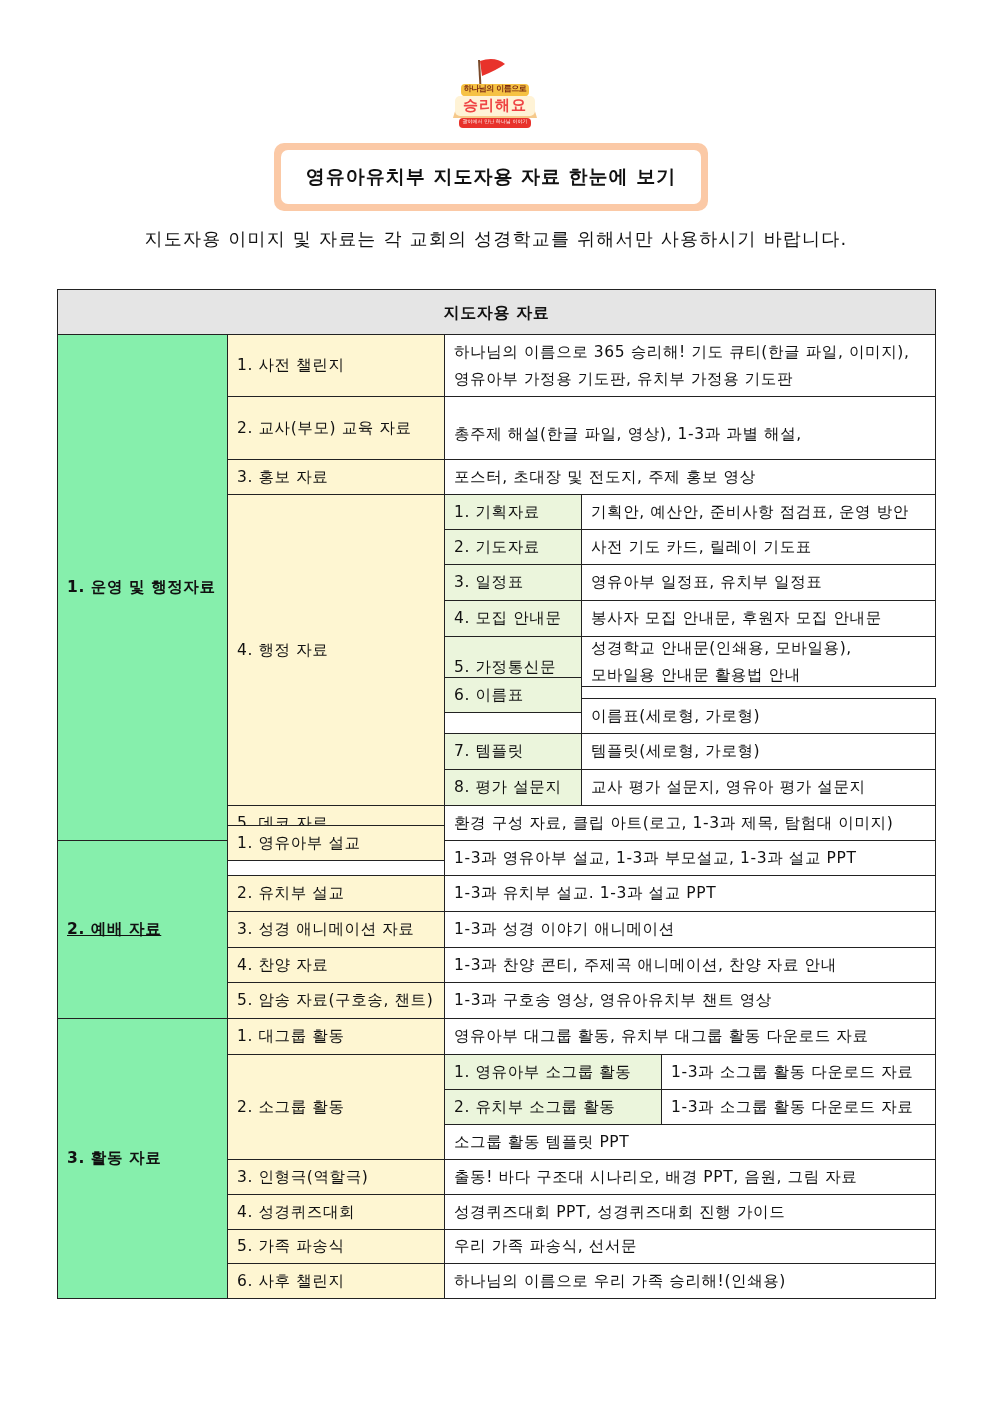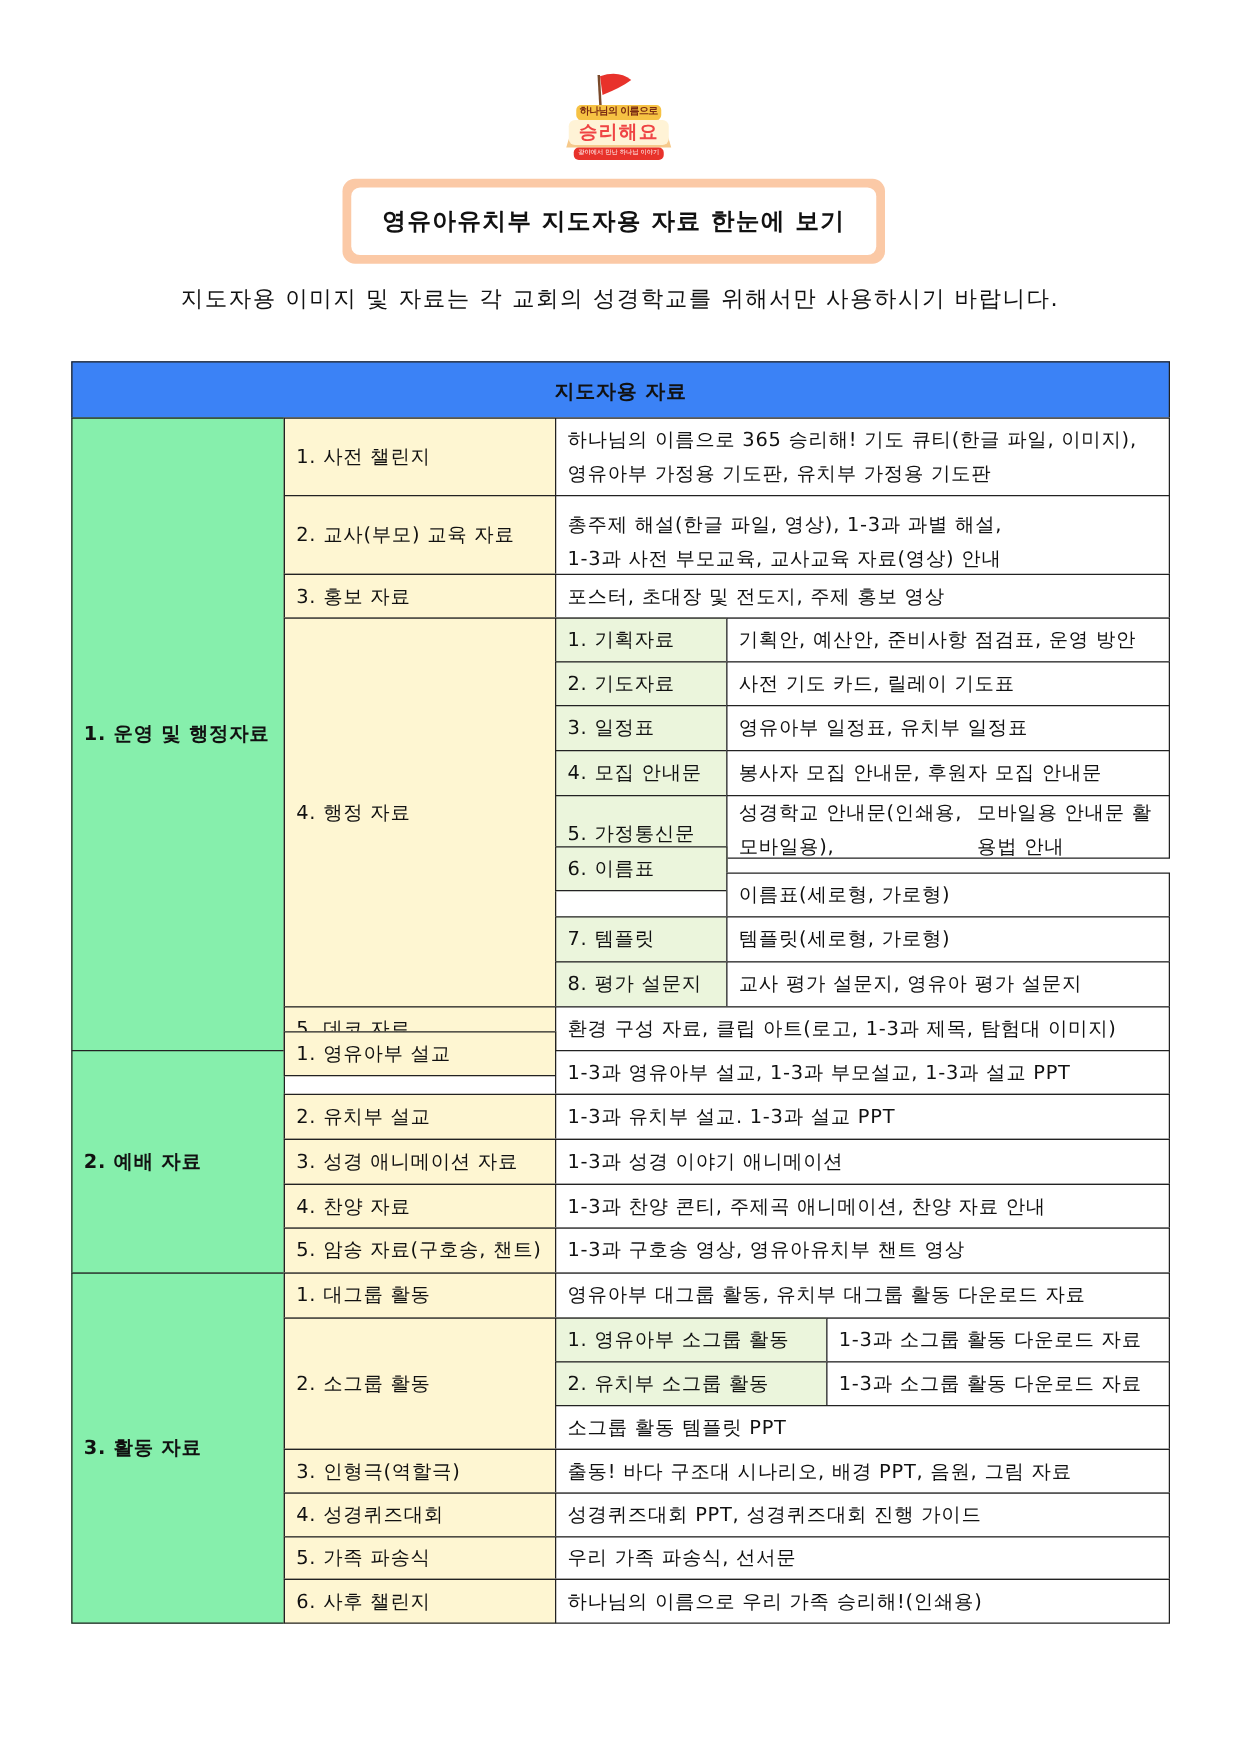--- a/index.html
+++ b/index.html
@@ -10,21 +10,21 @@
                box-sizing:border-box; background:#fbc9a6; border-radius:10px; padding:7px; }
   .title-inner { width:100%; height:100%; background:#fff; border-radius:7px;
                  display:flex; align-items:center; justify-content:center;
                  font-size:19px; font-weight:bold; letter-spacing:1px; }
   .notice { position:absolute; left:0; width:992px; top:227px; text-align:center;
             font-size:18px; letter-spacing:1.2px; }
   .tbl { position:absolute; left:57px; top:289px; width:879px; height:1010px; }
   .cell { position:absolute; box-sizing:border-box; border:1px solid #222;
           display:flex; align-items:center; font-size:15.5px; padding-left:9px;
           letter-spacing:0.6px; line-height:27px; }
-  .hdr { background:#3b82f6; justify-content:center; padding-left:0; font-weight:bold; font-size:16px; }
+  .hdr { background:#e5e5e5; justify-content:center; padding-left:0; font-weight:bold; font-size:16px; }
   .c1 { background:#86efac; font-weight:bold; font-size:15.5px; }
   .c2 { background:#fef6d2; }
   .c3 { background:#ffffff; }
   .sub { background:#ebf5dc; }
 </style>
 </head>
 <body>
 
 <div class="logo">
   <svg width="100" height="80" viewBox="0 0 100 80">
@@ -54,59 +54,58 @@
 
   <div class="cell c2" style="left:170px;top:45px;width:218px;height:63px;">1. 사전 챌린지</div>
   <div class="cell c3" style="left:387px;top:45px;width:492px;height:63px;flex-direction:column;align-items:flex-start;justify-content:center;">
     <span>하나님의 이름으로 365 승리해! 기도 큐티(한글 파일, 이미지),</span>
     <span>영유아부 가정용 기도판, 유치부 가정용 기도판</span>
   </div>
 
   <div class="cell c2" style="left:170px;top:107px;width:218px;height:64px;">2. 교사(부모) 교육 자료</div>
   <div class="cell c3" style="left:387px;top:107px;width:492px;height:76px;flex-direction:column;align-items:flex-start;justify-content:center;">
     <span>총주제 해설(한글 파일, 영상), 1-3과 과별 해설,</span>
-    <span>1-3과 사전 부모교육, 교사교육 자료(영상) 안내</span>
   </div>
 
   <div class="cell c2" style="left:170px;top:170px;width:218px;height:36px;">3. 홍보 자료</div>
   <div class="cell c3" style="left:387px;top:170px;width:492px;height:36px;">포스터, 초대장 및 전도지, 주제 홍보 영상</div>
 
   <div class="cell c2" style="left:170px;top:205px;width:218px;height:312px;">4. 행정 자료</div>
 
   <div class="cell sub" style="left:387px;top:205px;width:138px;height:36px;">1. 기획자료</div>
   <div class="cell c3" style="left:524px;top:205px;width:355px;height:36px;">기획안, 예산안, 준비사항 점검표, 운영 방안</div>
 
   <div class="cell sub" style="left:387px;top:240px;width:138px;height:36px;">2. 기도자료</div>
   <div class="cell c3" style="left:524px;top:240px;width:355px;height:36px;">사전 기도 카드, 릴레이 기도표</div>
 
   <div class="cell sub" style="left:387px;top:275px;width:138px;height:37px;">3. 일정표</div>
   <div class="cell c3" style="left:524px;top:275px;width:355px;height:37px;">영유아부 일정표, 유치부 일정표</div>
 
   <div class="cell sub" style="left:387px;top:311px;width:138px;height:37px;">4. 모집 안내문</div>
   <div class="cell c3" style="left:524px;top:311px;width:355px;height:37px;">봉사자 모집 안내문, 후원자 모집 안내문</div>
 
   <div class="cell sub" style="left:387px;top:347px;width:138px;height:63px;">5. 가정통신문</div>
-  <div class="cell c3" style="left:524px;top:347px;width:355px;height:51px;flex-direction:row;align-items:flex-start;justify-content:center;">
+  <div class="cell c3" style="left:524px;top:347px;width:355px;height:51px;flex-direction:column;align-items:flex-start;justify-content:center;">
     <span>성경학교 안내문(인쇄용, 모바일용),</span>
     <span>모바일용 안내문 활용법 안내</span>
   </div>
 
   <div class="cell sub" style="left:387px;top:388px;width:138px;height:36px;">6. 이름표</div>
   <div class="cell c3" style="left:524px;top:409px;width:355px;height:36px;">이름표(세로형, 가로형)</div>
 
   <div class="cell sub" style="left:387px;top:444px;width:138px;height:37px;">7. 템플릿</div>
   <div class="cell c3" style="left:524px;top:444px;width:355px;height:37px;">템플릿(세로형, 가로형)</div>
 
   <div class="cell sub" style="left:387px;top:480px;width:138px;height:37px;text-align:right;">8. 평가 설문지</div>
   <div class="cell c3" style="left:524px;top:480px;width:355px;height:37px;">교사 평가 설문지, 영유아 평가 설문지</div>
 
   <div class="cell c2" style="left:170px;top:516px;width:218px;height:36px;">5. 데코 자료</div>
   <div class="cell c3" style="left:387px;top:516px;width:492px;height:36px;">환경 구성 자료, 클립 아트(로고, 1-3과 제목, 탐험대 이미지)</div>
 
-  <div class="cell c1" style="left:0;top:551px;width:171px;height:179px;">2. 예배 자료</div>
+  <div class="cell c1" style="left:0;top:551px;width:171px;height:179px;text-decoration:underline;">2. 예배 자료</div>
 
   <div class="cell c2" style="left:170px;top:536px;width:218px;height:36px;">1. 영유아부 설교</div>
   <div class="cell c3" style="left:387px;top:551px;width:492px;height:36px;">1-3과 영유아부 설교, 1-3과 부모설교, 1-3과 설교 PPT</div>
 
   <div class="cell c2" style="left:170px;top:586px;width:218px;height:37px;">2. 유치부 설교</div>
   <div class="cell c3" style="left:387px;top:586px;width:492px;height:37px;">1-3과 유치부 설교. 1-3과 설교 PPT</div>
 
   <div class="cell c2" style="left:170px;top:622px;width:218px;height:37px;">3. 성경 애니메이션 자료</div>
   <div class="cell c3" style="left:387px;top:622px;width:492px;height:37px;">1-3과 성경 이야기 애니메이션</div>
 

